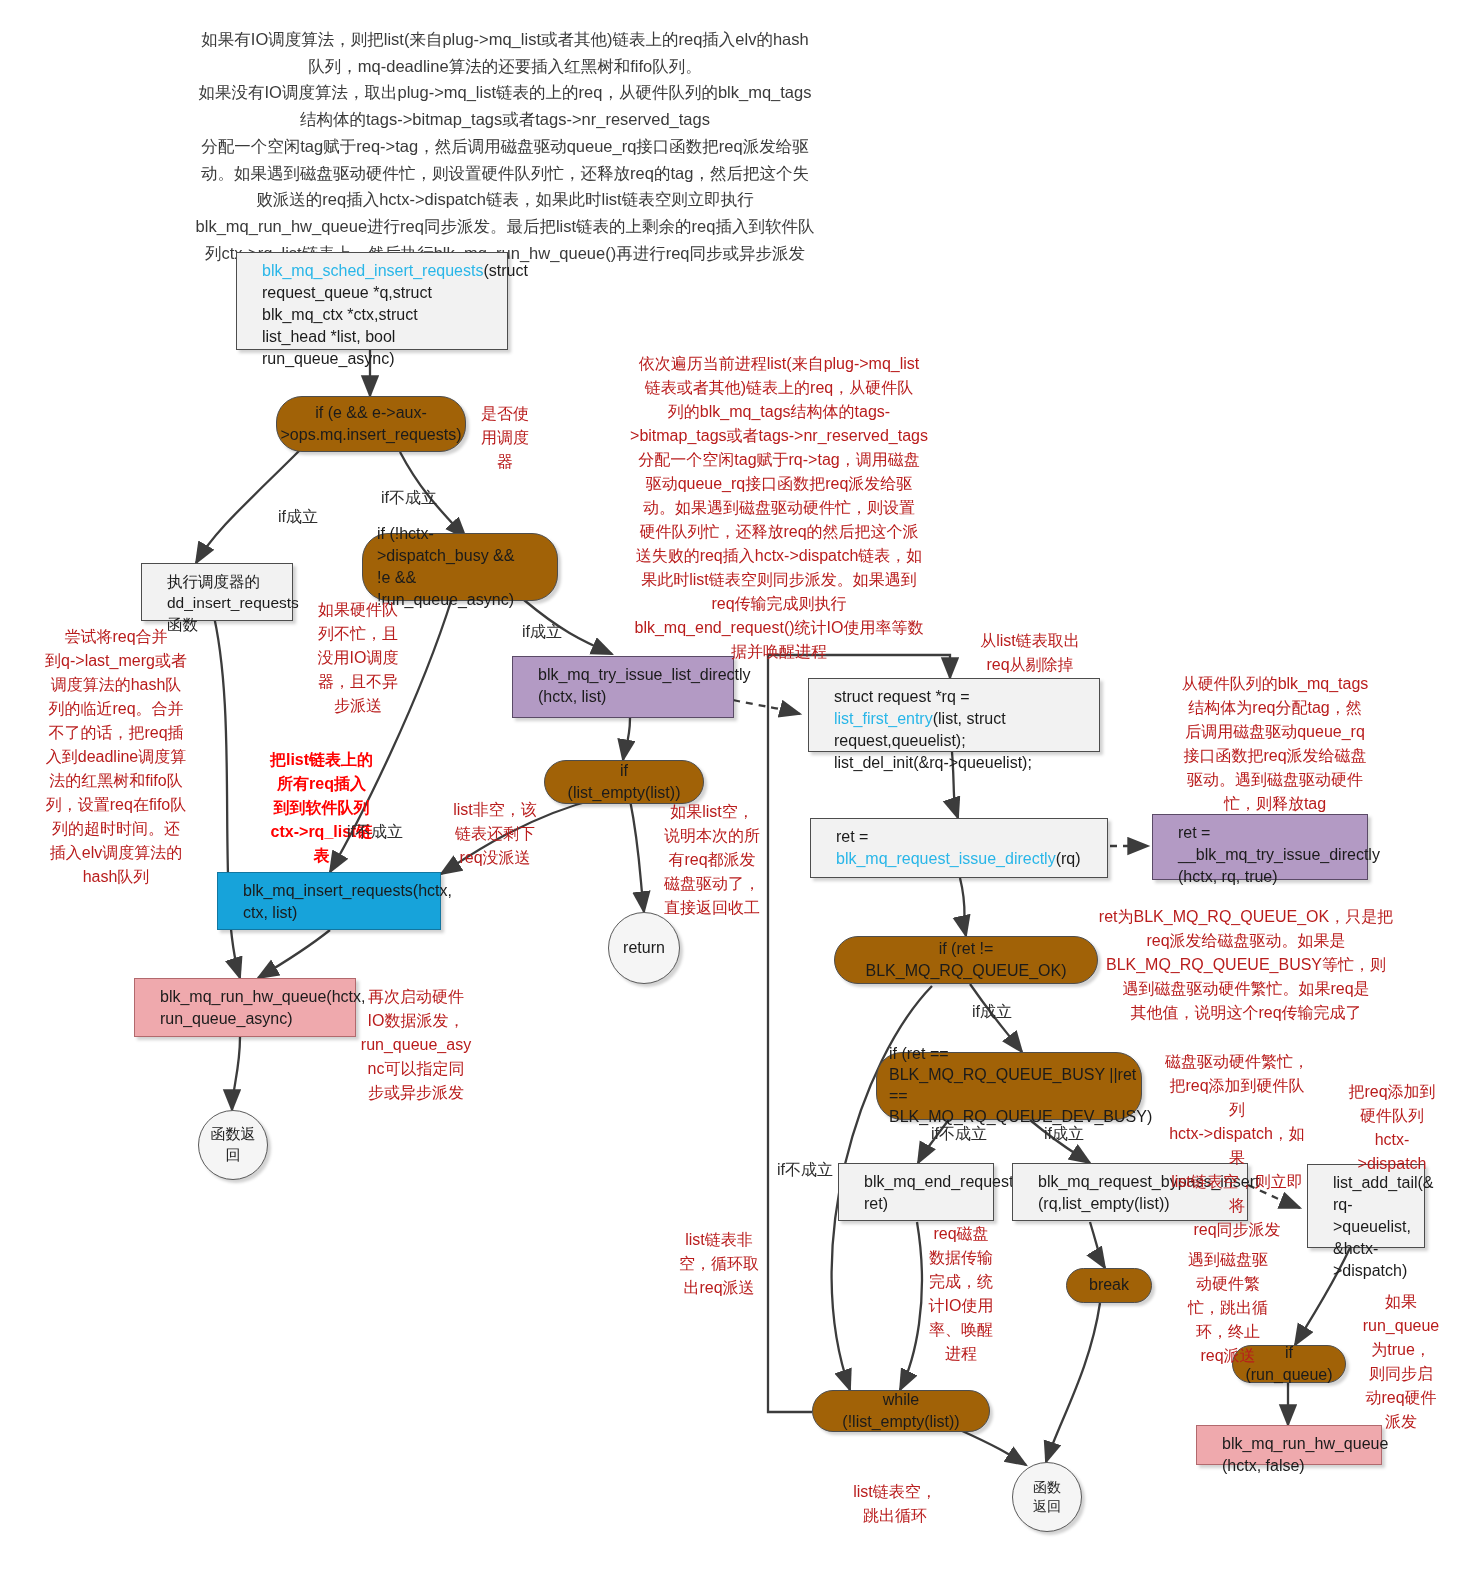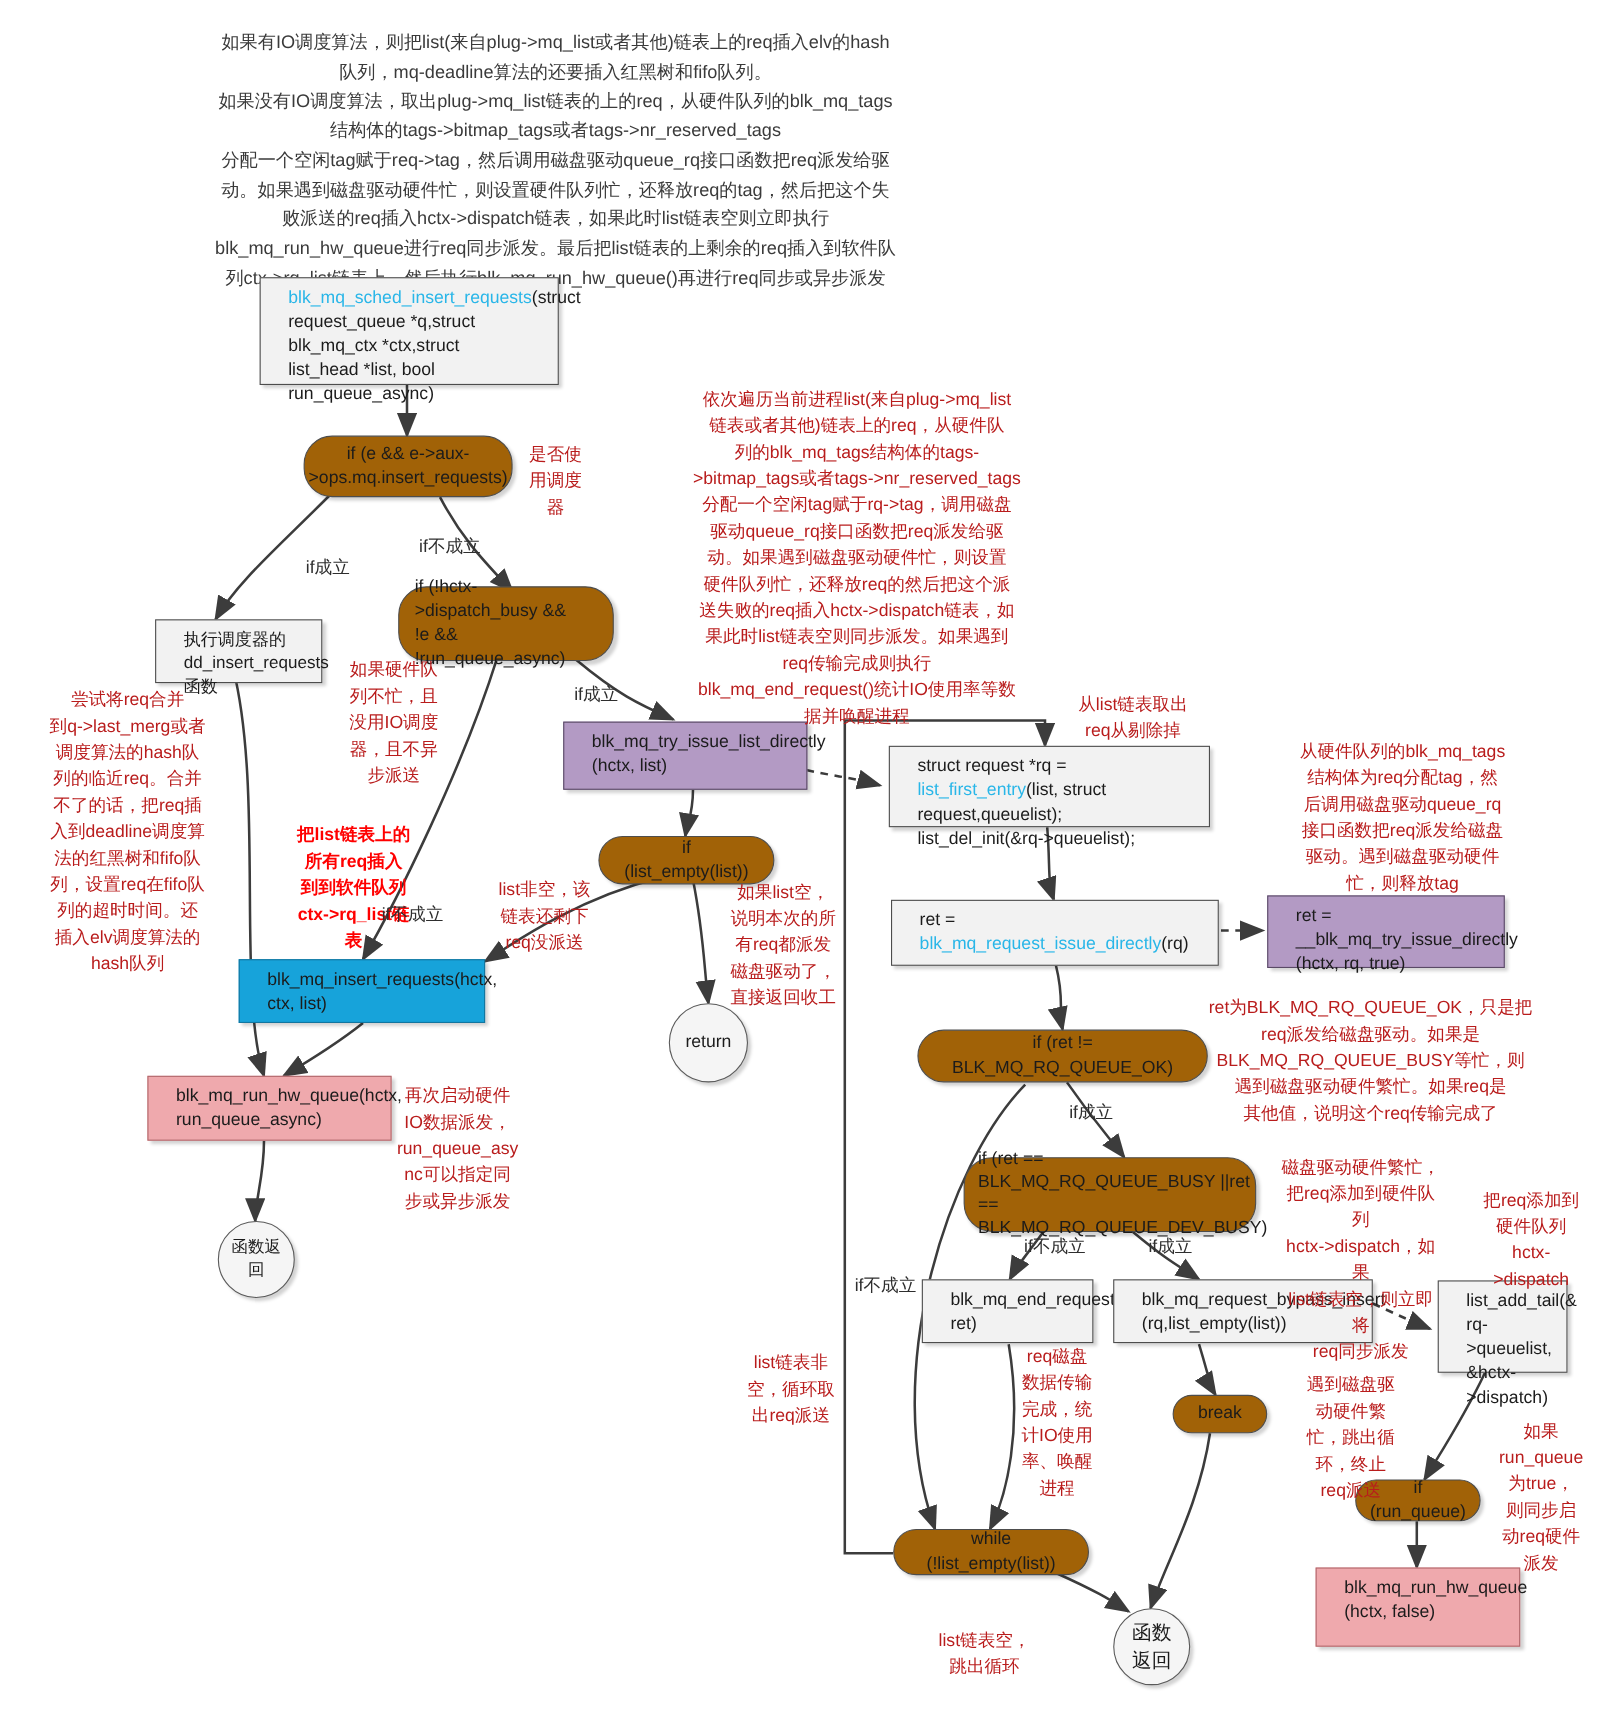--- a/index.html
+++ b/index.html
@@ -151,26 +151,26 @@
 
   <div class="node rect" style="left:1307px;top:1164px;width:118px;height:84px;white-space:pre-line;">list_add_tail(&amp;
 rq-&gt;queuelist,
 &amp;hctx-
 &gt;dispatch)</div>
 
   <div class="node round" style="left:1066px;top:1268px;width:86px;height:35px;">break</div>
 
   <div class="node round" style="left:1232px;top:1345px;width:114px;height:38px;">if (run_queue)</div>
 
-  <div class="node pink" style="left:1196px;top:1425px;width:186px;height:72px;white-space:pre-line;">blk_mq_run_hw_queue
+  <div class="node pink" style="left:1196px;top:1425px;width:186px;height:40px;white-space:pre-line;">blk_mq_run_hw_queue
 (hctx, false)</div>
 
   <div class="node round" style="left:812px;top:1390px;width:178px;height:42px;">while (!list_empty(list))</div>
 
-  <div class="node circle" style="left:1012px;top:1462px;width:70px;height:70px;padding:0;white-space:pre-line;font-size:18px;">函数
+  <div class="node circle" style="left:1012px;top:1462px;width:70px;height:70px;padding:0;white-space:pre-line;font-size:14px;">函数
 返回</div>
 
   <div class="note" style="left:36px;top:625px;width:160px;">尝试将req合并
 到q-&gt;last_merg或者
 调度算法的hash队
 列的临近req。合并
 不了的话，把req插
 入到deadline调度算
 法的红黑树和fifo队
 列，设置req在fifo队

